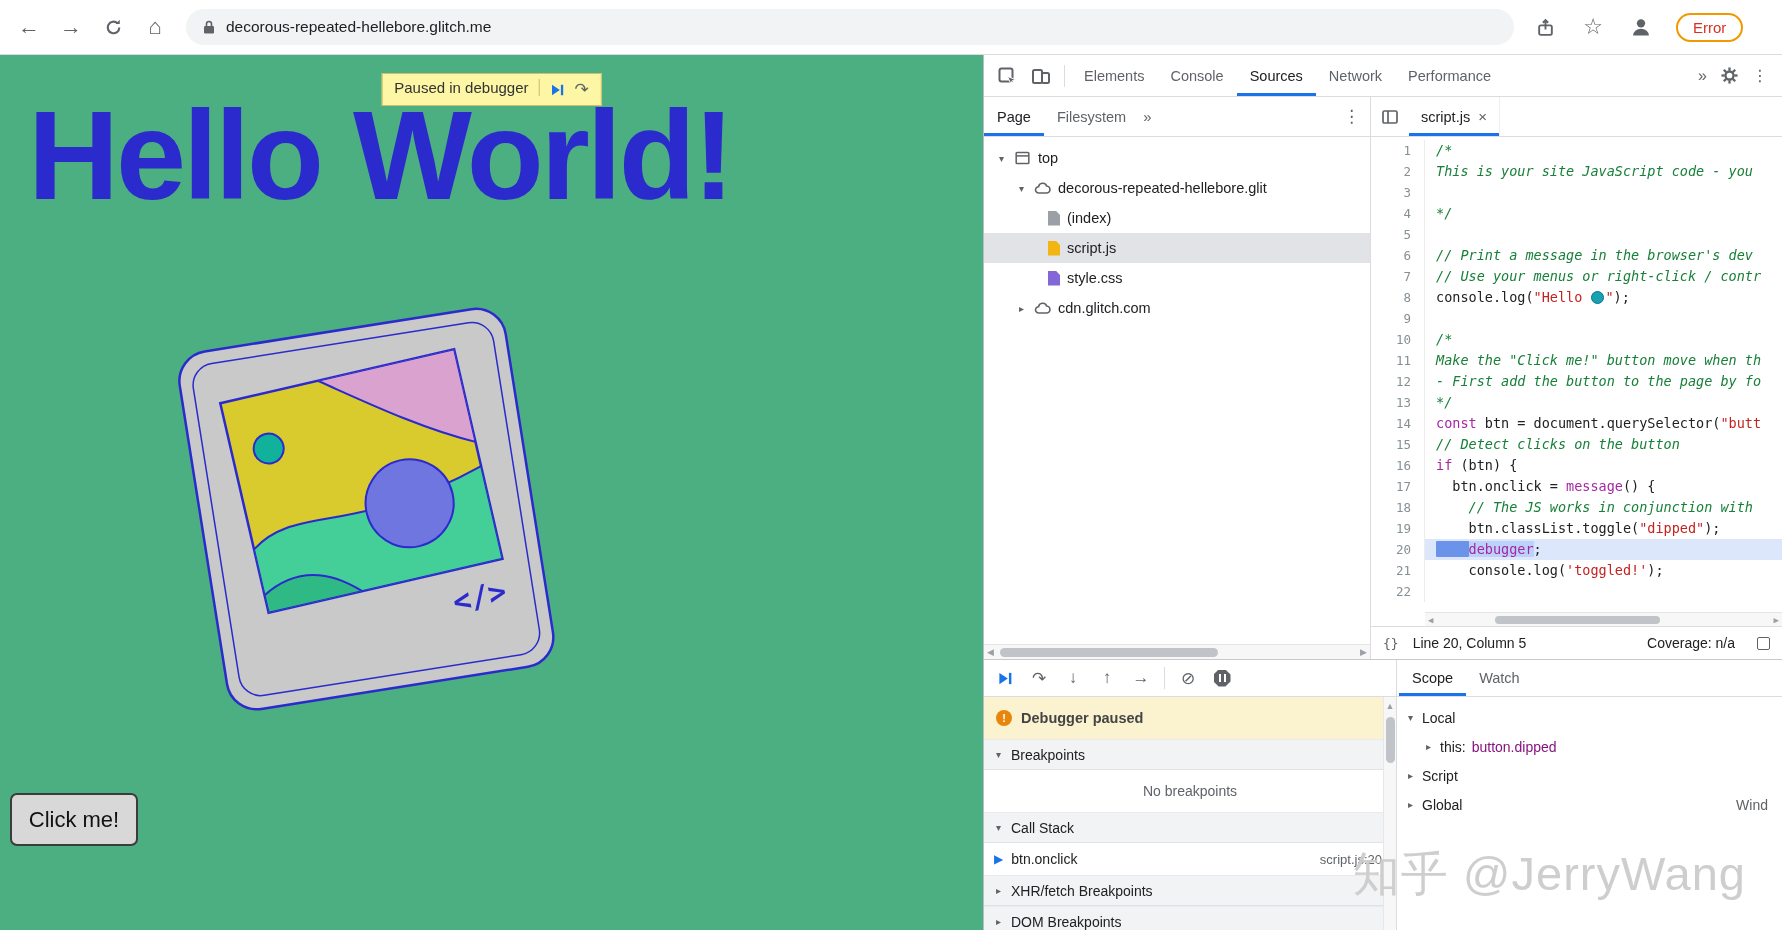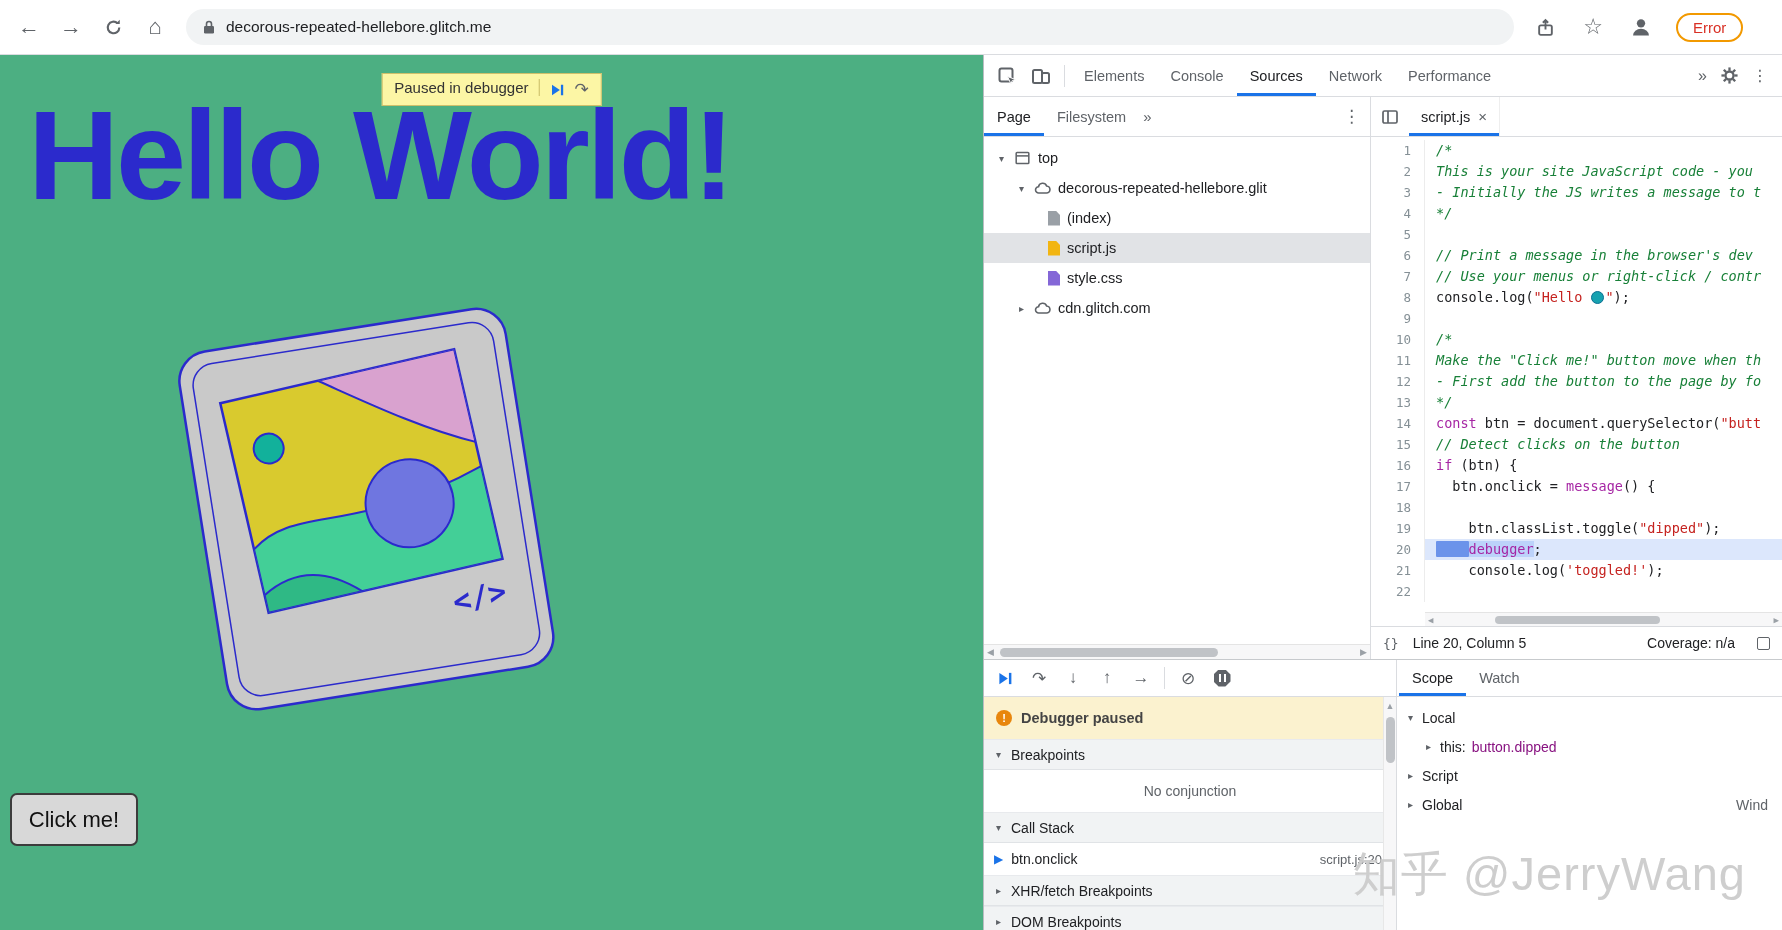--- a/index.html
+++ b/index.html
@@ -294,36 +294,36 @@
           </span>
           <div class="ed-tab">
             <span>script.js</span>
             <span class="x">×</span>
           </div>
         </div>
         <div class="codewrap">
           <div id="code-lines">
               <div class="code-row"><span class="gut">1</span><span class="code"><span class="tk-com">/*</span></span></div>
               <div class="code-row"><span class="gut">2</span><span class="code"><span class="tk-com">This is your site JavaScript code - you</span></span></div>
-              <div class="code-row"><span class="gut">3</span><span class="code"><span class="tk-com">- Initially the JS writes a message to t</span></span></div>
+              <div class="code-row"><span class="gut">3</span></div>
               <div class="code-row"><span class="gut">4</span><span class="code"><span class="tk-com">*/</span></span></div>
               <div class="code-row"><span class="gut">5</span><span class="code"></span></div>
               <div class="code-row"><span class="gut">6</span><span class="code"><span class="tk-com">// Print a message in the browser's dev</span></span></div>
               <div class="code-row"><span class="gut">7</span><span class="code"><span class="tk-com">// Use your menus or right-click / contr</span></span></div>
               <div class="code-row"><span class="gut">8</span><span class="code"><span class="tk-pln">console.log(</span><span class="tk-str">"Hello </span><span class="globe-icon"></span><span class="tk-str">"</span><span class="tk-pln">);</span></span></div>
               <div class="code-row"><span class="gut">9</span><span class="code"></span></div>
               <div class="code-row"><span class="gut">10</span><span class="code"><span class="tk-com">/*</span></span></div>
               <div class="code-row"><span class="gut">11</span><span class="code"><span class="tk-com">Make the "Click me!" button move when th</span></span></div>
               <div class="code-row"><span class="gut">12</span><span class="code"><span class="tk-com">- First add the button to the page by fo</span></span></div>
               <div class="code-row"><span class="gut">13</span><span class="code"><span class="tk-com">*/</span></span></div>
               <div class="code-row"><span class="gut">14</span><span class="code"><span class="tk-kw">const</span><span class="tk-pln"> btn = document.querySelector(</span><span class="tk-str">"butt</span></span></div>
               <div class="code-row"><span class="gut">15</span><span class="code"><span class="tk-com">// Detect clicks on the button</span></span></div>
               <div class="code-row"><span class="gut">16</span><span class="code"><span class="tk-kw">if</span><span class="tk-pln"> (btn) {</span></span></div>
               <div class="code-row"><span class="gut">17</span><span class="code"><span class="tk-pln">  btn.onclick = </span><span class="tk-kw">message</span><span class="tk-pln">() {</span></span></div>
-              <div class="code-row"><span class="gut">18</span></div>
+              <div class="code-row"><span class="gut">18</span><span class="code"><span class="tk-pln">    </span><span class="tk-com">// The JS works in conjunction with</span></span></div>
               <div class="code-row"><span class="gut">19</span><span class="code"><span class="tk-pln">    btn.classList.toggle(</span><span class="tk-str">"dipped"</span><span class="tk-pln">);</span></span></div>
               <div class="code-row current"><span class="gut">20</span><span class="code"><span class="tk-ind">    </span><span class="tk-kwsel">debugger</span><span class="tk-pln">;</span></span></div>
               <div class="code-row"><span class="gut">21</span><span class="code"><span class="tk-pln">    console.log(</span><span class="tk-str">'toggled!'</span><span class="tk-pln">);</span></span></div>
               <div class="code-row"><span class="gut">22</span><span class="code"></span></div>
             </div>
           <div class="ed-hscroll">
             <span>◀</span>
             <div class="ed-hthumb"></div>
             <span>▶</span>
           </div>
@@ -361,21 +361,21 @@
             </span>
         </div>
         <div class="dbg-paused">
           <span class="warn-dot">!</span>
           <span>Debugger paused</span>
         </div>
         <div class="sec-h">
           <span class="tri">▾</span>
           <span>Breakpoints</span>
         </div>
-        <div class="nobp">No conjunction</div>
+        <div class="nobp">No breakpoints</div>
         <div class="sec-h">
           <span class="tri">▾</span>
           <span>Call Stack</span>
         </div>
         <div class="frame-row">
           <span class="mark">▶</span>
           <span>btn.onclick</span>
           <span class="frame-loc">script.js:20</span>
         </div>
         <div class="sec-h">

